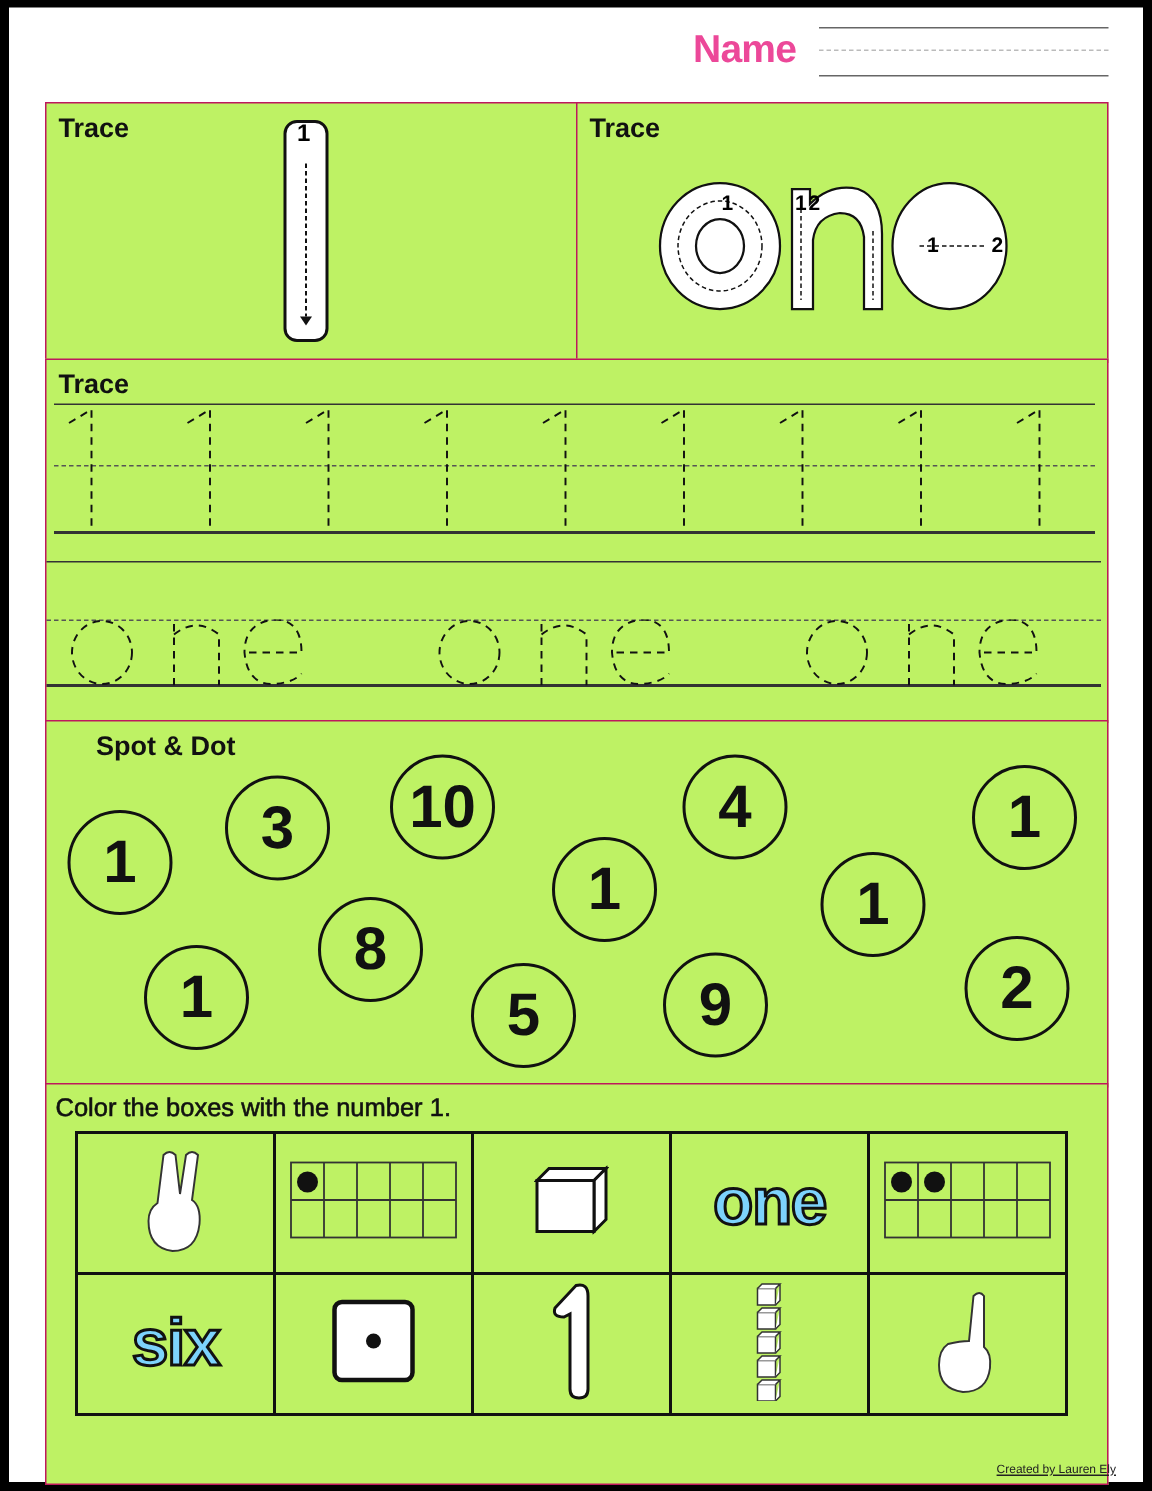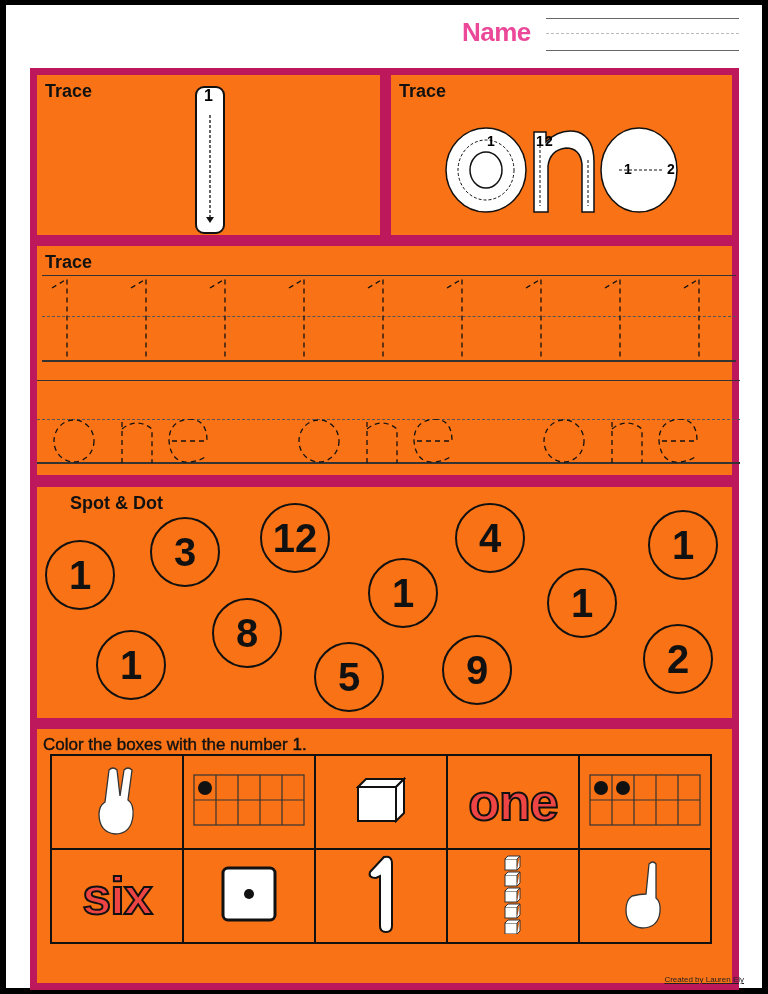--- a/index.html
+++ b/index.html
@@ -3,28 +3,28 @@
 <meta charset="utf-8">
 <style>
   html,body{margin:0;padding:0;}
   body{width:768px;height:994px;background:#000;position:relative;overflow:hidden;font-family:"Liberation Sans","DejaVu Sans",sans-serif;}
   .page{position:absolute;left:6px;top:5px;width:756px;height:983px;background:#fff;}
   .name-label{position:absolute;left:462px;top:17px;font-size:26px;font-weight:bold;color:#ec4899;letter-spacing:-0.5px;}
   .name-line{position:absolute;left:546px;width:193px;height:0;}
   .nl1{top:18px;border-top:1px solid #666;}
   .nl2{top:33px;border-top:1px dashed #bbb;}
   .nl3{top:50px;border-top:1px solid #666;}
-  .box{position:absolute;border:7px solid #be185d;box-sizing:border-box;background:#f97316;}
+  .box{position:absolute;border:1px solid #be185d;box-sizing:border-box;background:#bef264;}
   .label{position:absolute;font-size:18px;font-weight:bold;color:#111;}
   .abs{position:absolute;}
   .credit{position:absolute;right:10px;bottom:8px;font-size:8px;color:#222;}
   table.grid{position:absolute;border-collapse:collapse;}
   table.grid td{border:2px solid #111;width:130px;height:92px;padding:0;text-align:center;vertical-align:middle;}
   .circ{position:absolute;width:70px;height:70px;border:2.5px solid #111;border-radius:50%;box-sizing:border-box;display:flex;align-items:center;justify-content:center;font-size:40px;font-weight:bold;color:#111;}
-  .outline-word{font-size:52px;font-weight:bold;color:#ef4444;-webkit-text-stroke:2px #111;letter-spacing:-1px;}
+  .outline-word{font-size:44px;font-weight:bold;color:#7dd3fc;-webkit-text-stroke:2px #111;letter-spacing:-1px;}
 </style>
 </head>
 <body>
 
 <div class="page"></div>
 
 <div class="name-label">Name</div>
 <div class="name-line nl1"></div>
 <div class="name-line nl2"></div>
 <div class="name-line nl3"></div>
@@ -98,21 +98,21 @@
         </g>
     </g>
   </svg>
 </div>
 
 <div class="box" style="left:30px;top:480px;width:709px;height:245px;">
   <div class="label" style="left:7px;top:6px;margin-left:26px;">Spot &amp; Dot</div>
 </div>
 <div class="circ" style="left:45px;top:540px;">1</div>
 <div class="circ" style="left:150px;top:517px;">3</div>
-<div class="circ" style="left:260px;top:503px;">12</div>
+<div class="circ" style="left:260px;top:503px;">10</div>
 <div class="circ" style="left:212px;top:598px;">8</div>
 <div class="circ" style="left:96px;top:630px;">1</div>
 <div class="circ" style="left:314px;top:642px;">5</div>
 <div class="circ" style="left:368px;top:558px;">1</div>
 <div class="circ" style="left:455px;top:503px;">4</div>
 <div class="circ" style="left:442px;top:635px;">9</div>
 <div class="circ" style="left:547px;top:568px;">1</div>
 <div class="circ" style="left:648px;top:510px;">1</div>
 <div class="circ" style="left:643px;top:624px;">2</div>
 

